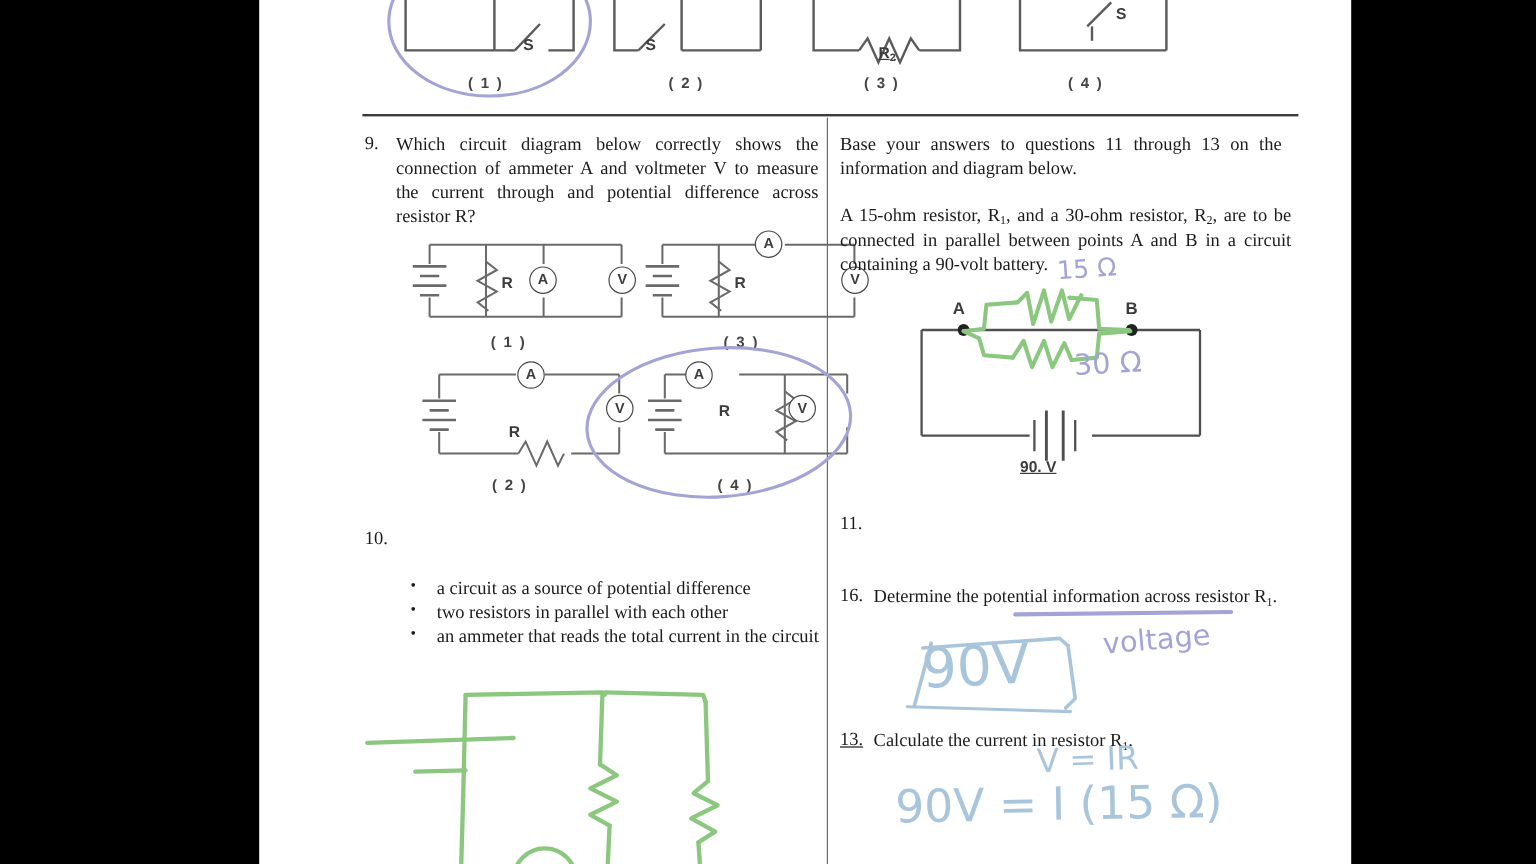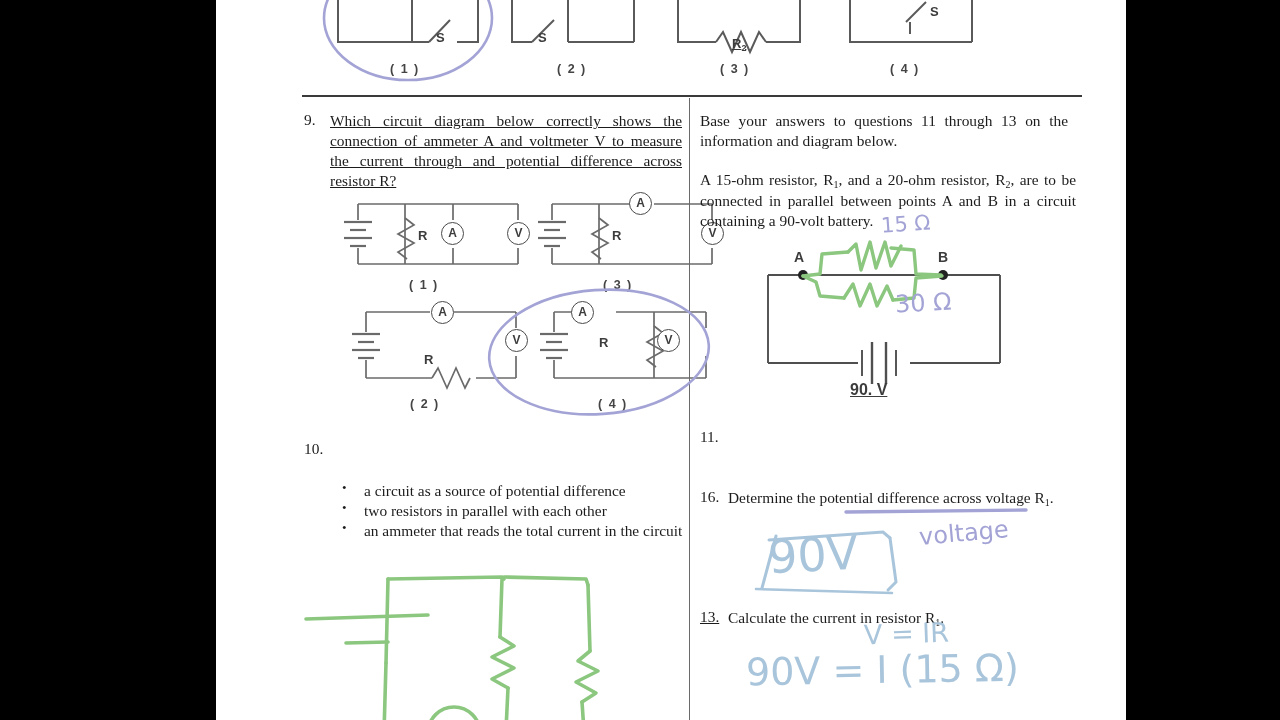--- a/index.html
+++ b/index.html
@@ -101,21 +101,21 @@
     <div class="optlbl" style="left:674px;top:62px;">( 4 )</div>
 
     <svg class="svg-layer" width="910" height="95">
       <ellipse cx="192" cy="18" rx="84" ry="62" fill="none" stroke="#a3a3d6" stroke-width="2.6"></ellipse>
     </svg>
 
     <div class="hrule" style="left:86px;top:95px;width:780px;"></div>
     <div class="vrule" style="left:473px;top:98px;height:622px;"></div>
 
     <div class="qnum" style="left:88px;top:111px;">9.</div>
-    <div class="plain" style="left:114px;top:111px;width:352px;text-decoration:underline;">Which circuit diagram below correctly shows the connection of ammeter A and voltmeter V to measure the current through and potential difference across resistor R?</div>
+    <div class="plain" style="left:114px;top:111px;width:352px;">Which circuit diagram below correctly shows the connection of ammeter A and voltmeter V to measure the current through and potential difference across resistor R?</div>
 
     <svg class="svg-layer" style="left:120px;top:192px;" width="200" height="90">
       <g stroke="#6a6a6a" stroke-width="1.7" fill="none">
         <path d="M22 12 L182 12"></path>
         <path d="M22 72 L182 72"></path>
         <path d="M22 12 L22 28"></path>
         <path d="M22 56 L22 72"></path>
         <path d="M69 12 L69 72"></path>
         <path d="M117 12 L117 28"></path>
         <path d="M117 56 L117 72"></path>
@@ -235,21 +235,21 @@
         <path d="M314 96 l-12 10 l20 10 l-22 11 l20 11 l-14 9"></path>
         <path d="M306 147 L308 176"></path>
         <path d="M108 178 L160 177"></path>
         <path d="M196 177 L308 176"></path>
         <circle cx="178" cy="178" r="26"></circle>
       </g>
       <text x="170" y="188" font-family="DejaVu Sans, sans-serif" font-size="25" fill="#8cc77f">A</text>
     </svg>
 
     <div class="plain" style="left:484px;top:111px;width:368px;">Base your answers to questions 11 through 13 on the information and diagram below.</div>
-    <div class="plain" style="left:484px;top:170px;width:376px;"><span>A 15-ohm resistor, R</span><span class="sub">1</span><span>, and a 20-ohm resistor, R</span><span class="sub">2</span><span>, are to be connected in parallel between points A and B in a circuit containing a 90-volt battery.</span></div>
+    <div class="plain" style="left:484px;top:170px;width:376px;"><span>A 15-ohm resistor, R</span><span class="sub">1</span><span>, and a 30-ohm resistor, R</span><span class="sub">2</span><span>, are to be connected in parallel between points A and B in a circuit containing a 90-volt battery.</span></div>
 
     <svg class="svg-layer" style="left:520px;top:230px;" width="340" height="170">
       <g stroke="#4f4f4f" stroke-width="1.9" fill="none">
         <path d="M32 45 L264 45"></path>
         <path d="M32 45 L32 133"></path>
         <path d="M264 45 L264 133"></path>
         <path d="M32 133 L122 133"></path>
         <path d="M174 133 L264 133"></path>
       </g>
 
@@ -266,29 +266,29 @@
         <path d="M67 46 L84 44 L86 24 L112 22"></path>
         <path d="M112 22 l8 -8 l5 26 l9 -28 l6 26 l9 -26 l6 24 l10 -20"></path>
         <path d="M155 18 L178 20 L180 44 L205 45"></path>
         <path d="M67 46 L80 52 L84 66 L108 68"></path>
         <path d="M108 68 l9 -14 l7 22 l10 -22 l7 22 l10 -20 l6 14"></path>
         <path d="M157 70 L178 68 L180 48 L206 46"></path>
       </g>
     </svg>
     <div class="cmplbl" style="left:578px;top:249px;font-size:14px;">A</div>
     <div class="cmplbl" style="left:722px;top:249px;font-size:14px;">B</div>
-    <div class="cmplbl" style="left:634px;top:381px;font-size:16px;text-decoration:underline;">90. V</div>
+    <div class="cmplbl" style="left:634px;top:381px;font-size:13px;text-decoration:underline;">90. V</div>
 
     <div class="hw hw-purple" style="left:665px;top:212px;font-size:21px;transform:rotate(-4deg);">15 Ω</div>
     <div class="hw hw-purple" style="left:679px;top:289px;font-size:24px;transform:rotate(-3deg);">30 Ω</div>
 
     <div class="qnum" style="left:484px;top:428px;">11.</div>
 
     <div class="qnum" style="left:484px;top:488px;">16.</div>
-    <div class="plain" style="left:512px;top:488px;width:360px;"><span>Determine the potential difference across voltage R</span><span class="sub">1</span><span>.</span></div>
+    <div class="plain" style="left:512px;top:488px;width:360px;"><span>Determine the potential information across resistor R</span><span class="sub">1</span><span>.</span></div>
 
     <div class="hw hw-purple" style="left:703px;top:519px;font-size:24px;transform:rotate(-5deg);">voltage</div>
 
     <div class="hw hw-blue" style="left:552px;top:528px;font-size:46px;transform:rotate(-3deg);">90V</div>
     <svg class="svg-layer" style="left:480px;top:490px;" width="420" height="110">
       <g fill="none" stroke-linecap="round">
         <path d="M150 22 L330 20" stroke="#a3a3d6" stroke-width="3.4"></path>
         <path d="M73 50 L187 42 L194 48" stroke="#a9c5db" stroke-width="3"></path>
         <path d="M194 48 L200 92 L192 100" stroke="#a9c5db" stroke-width="3"></path>
         <path d="M80 46 L66 98" stroke="#a9c5db" stroke-width="3"></path>

